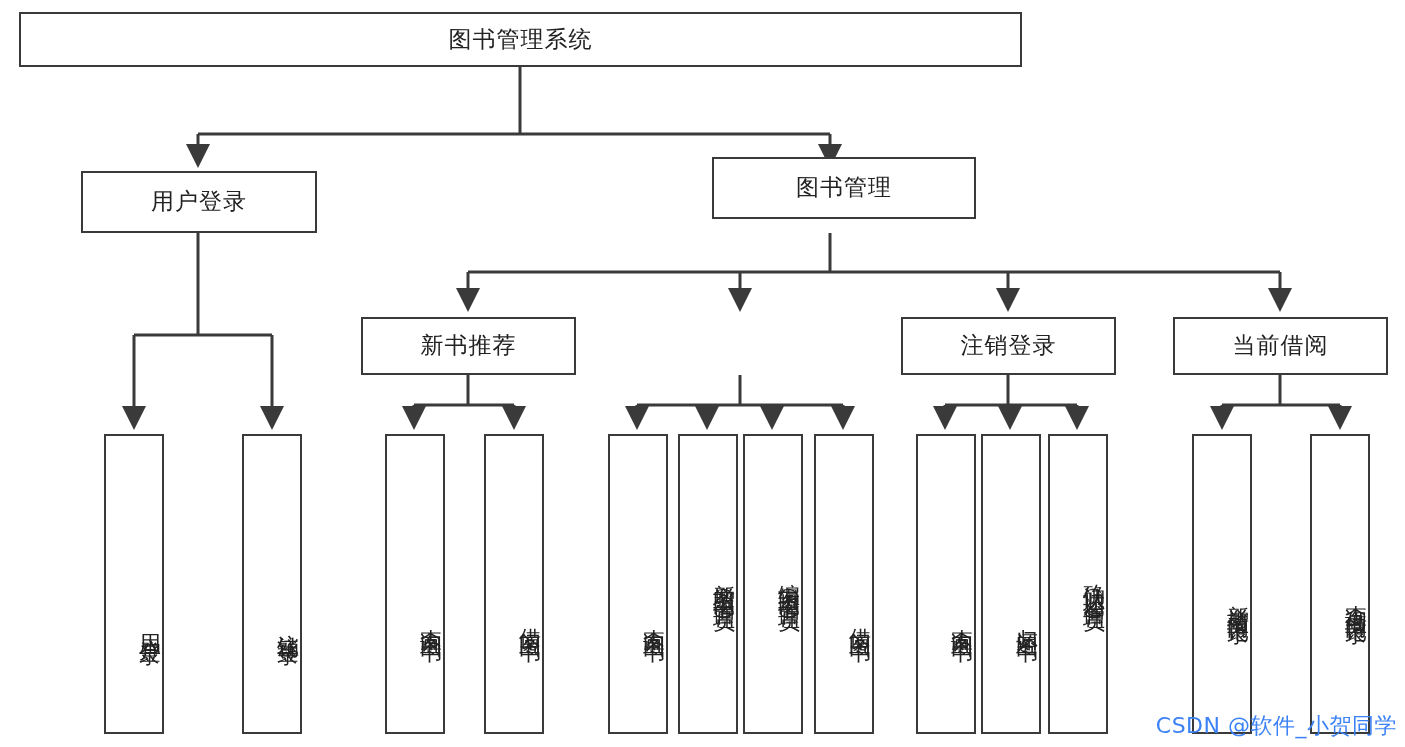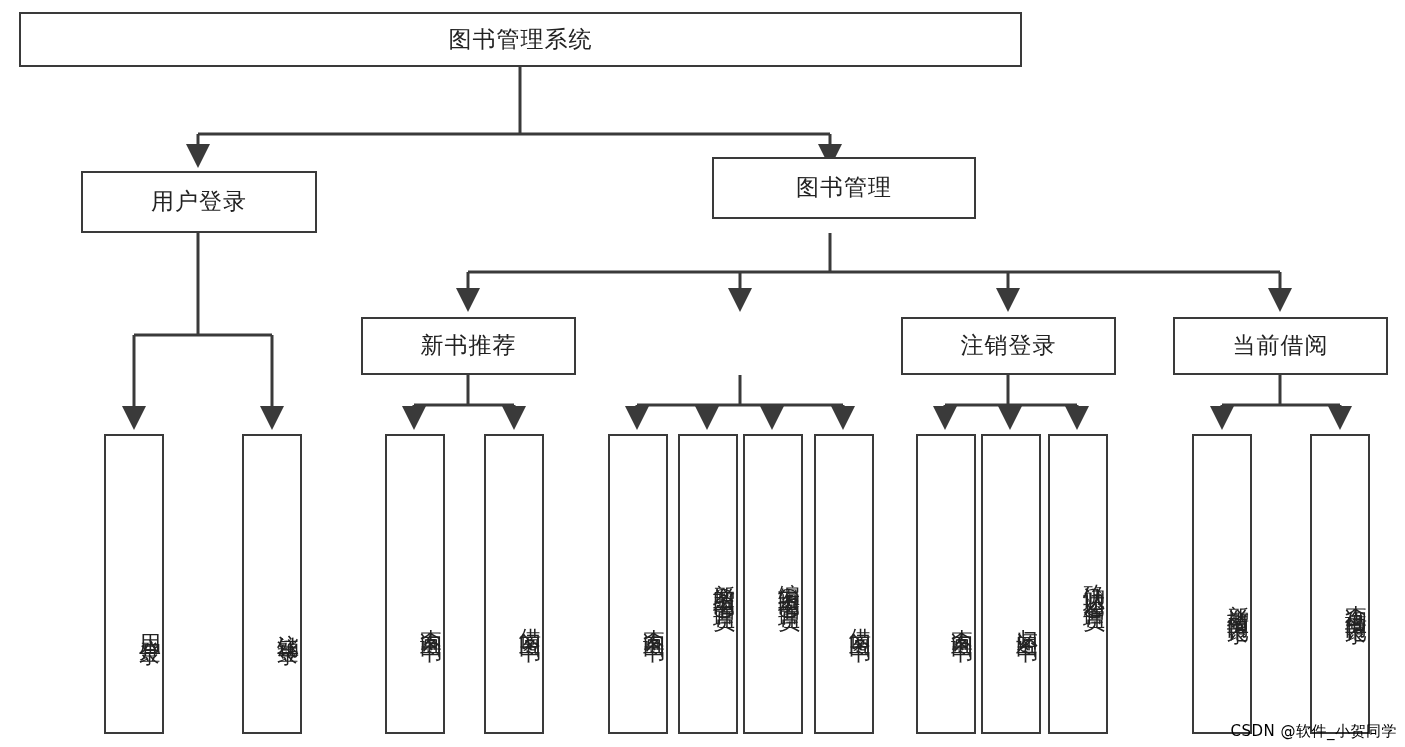--- a/index.html
+++ b/index.html
@@ -38,22 +38,22 @@
     padding-bottom:6px;
     align-items:flex-start;
     justify-content:center;
     overflow:hidden;
   }
   .node.vert.topalign{align-items:flex-start;}
   #watermark{
     position:absolute;
     right:8px;
     bottom:6px;
-    font-size:15px;
-    color:#000000;
+    font-size:22px;
+    color:#3b82f6;
     letter-spacing:0.5px;
     white-space:nowrap;
     font-family:"DejaVu Sans","Liberation Sans",sans-serif;
   }
 </style>
 </head>
 <body>
 
 <div id="canvas">
 

